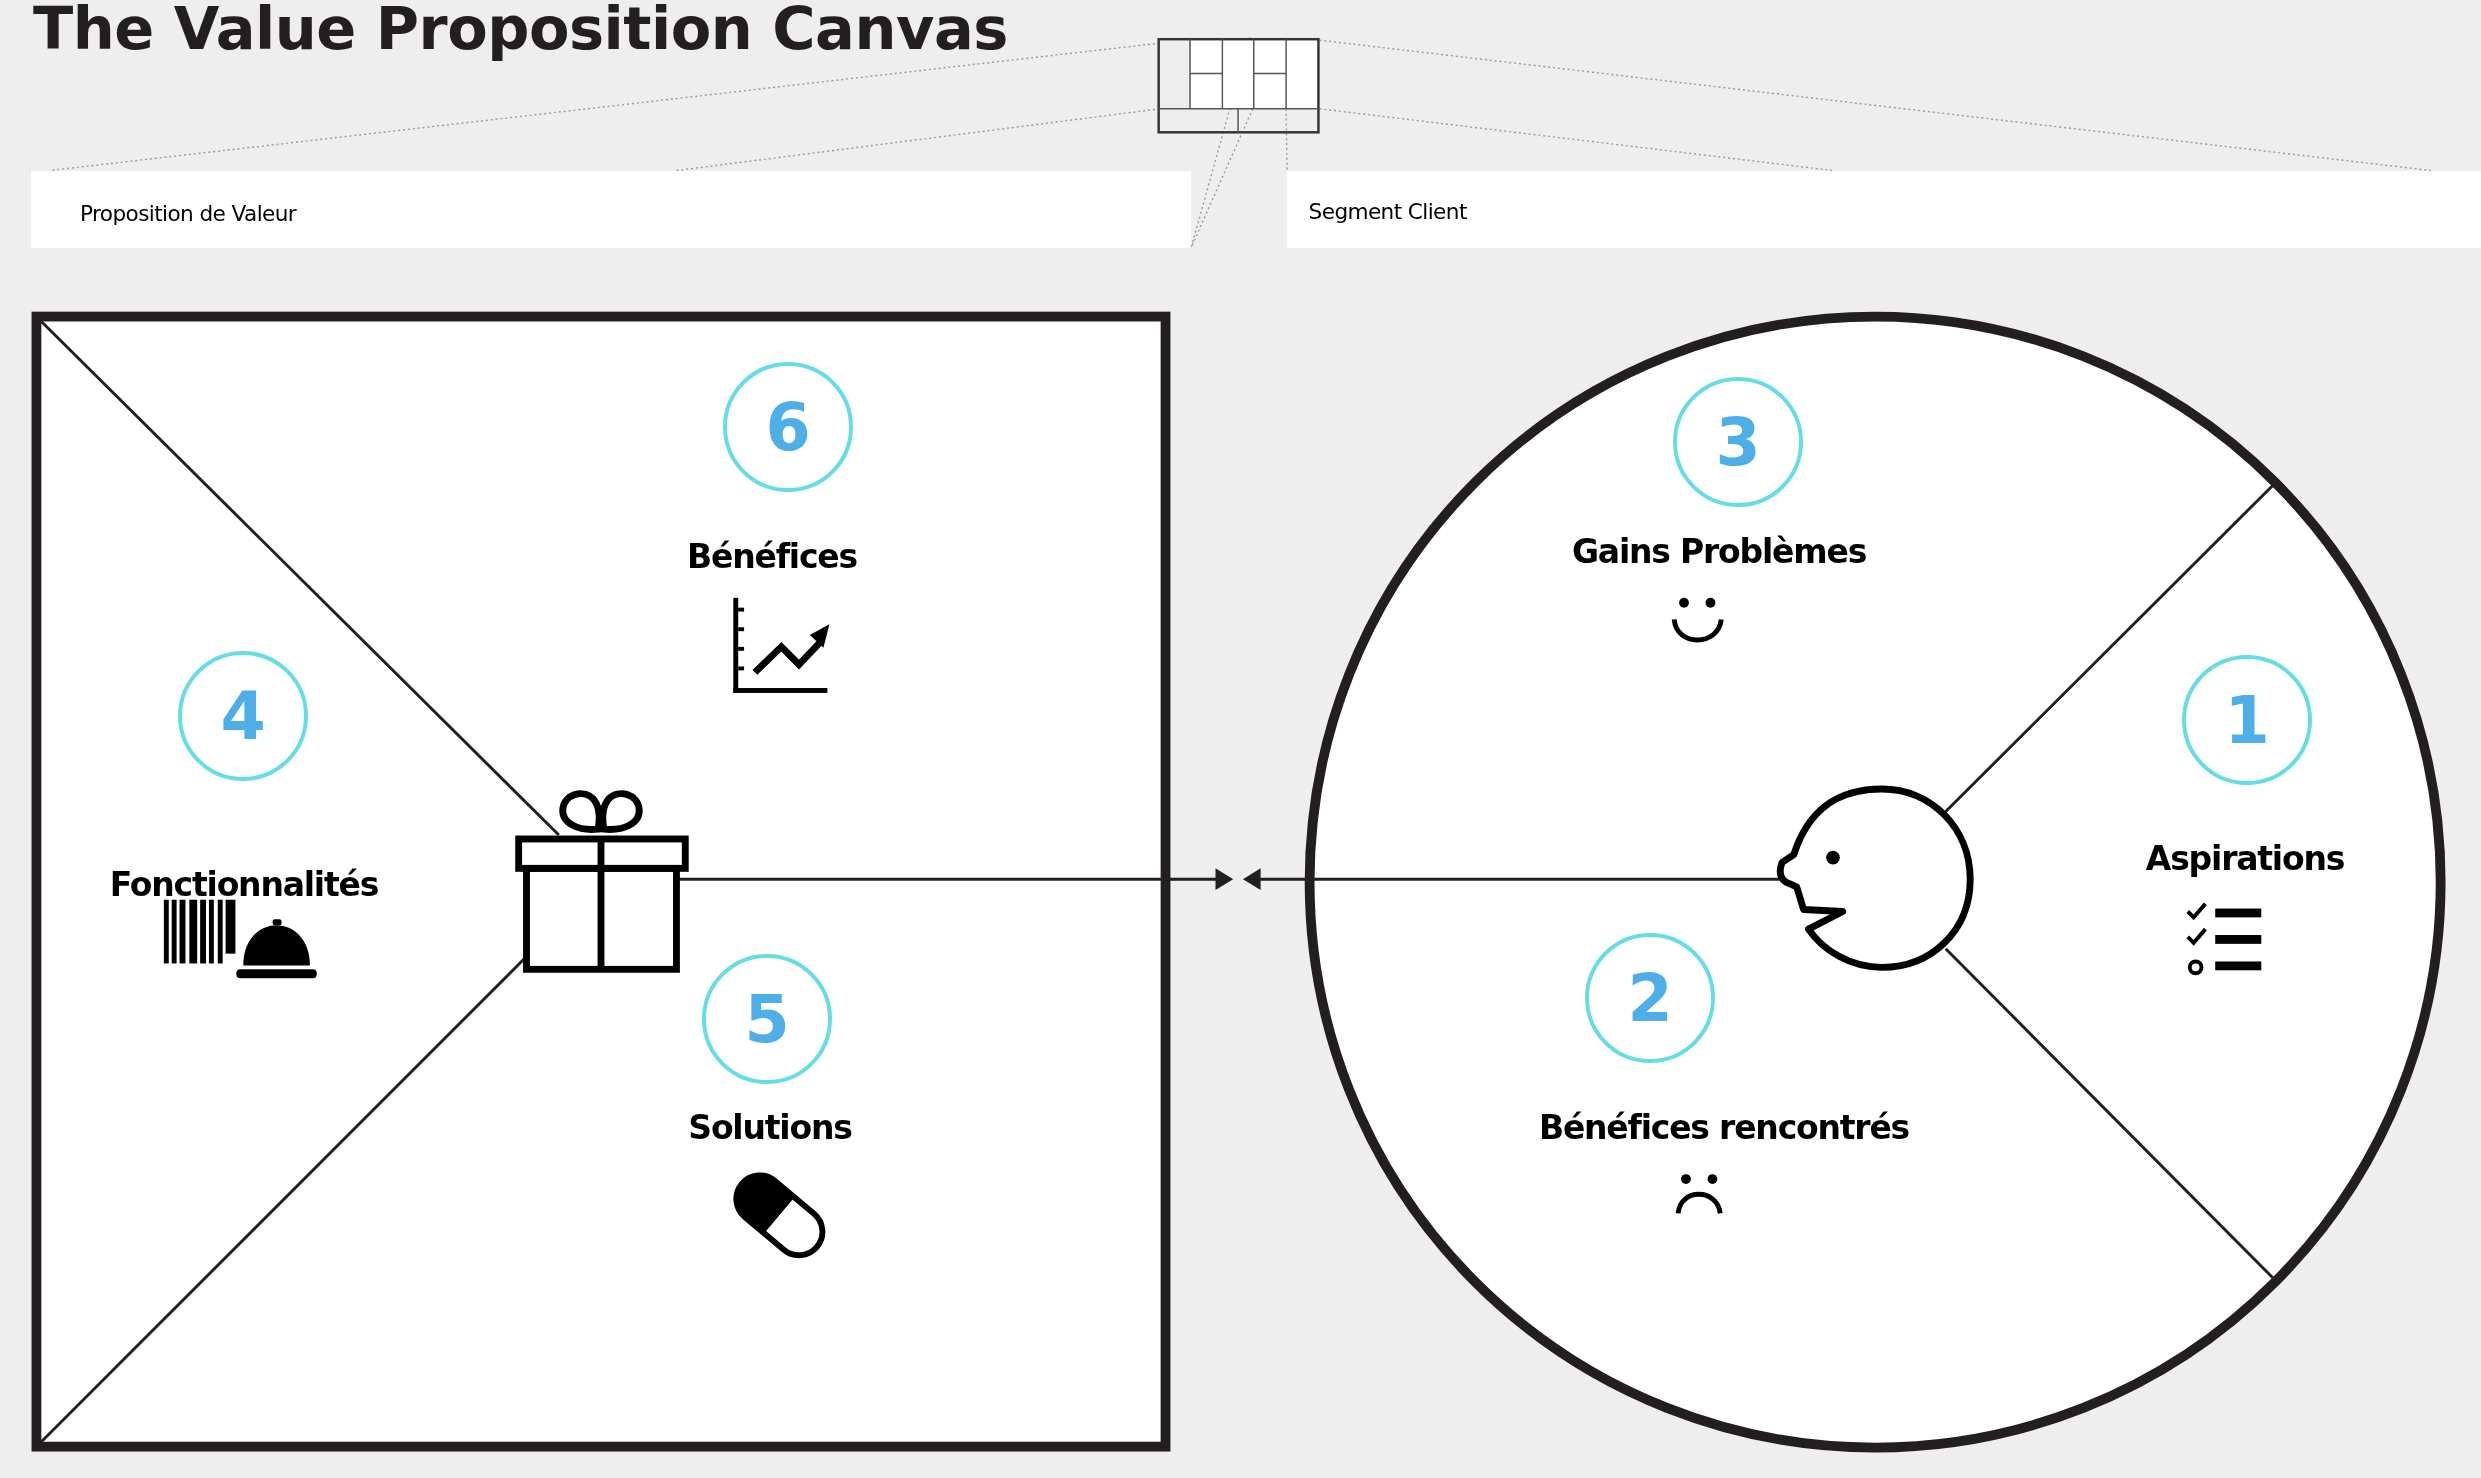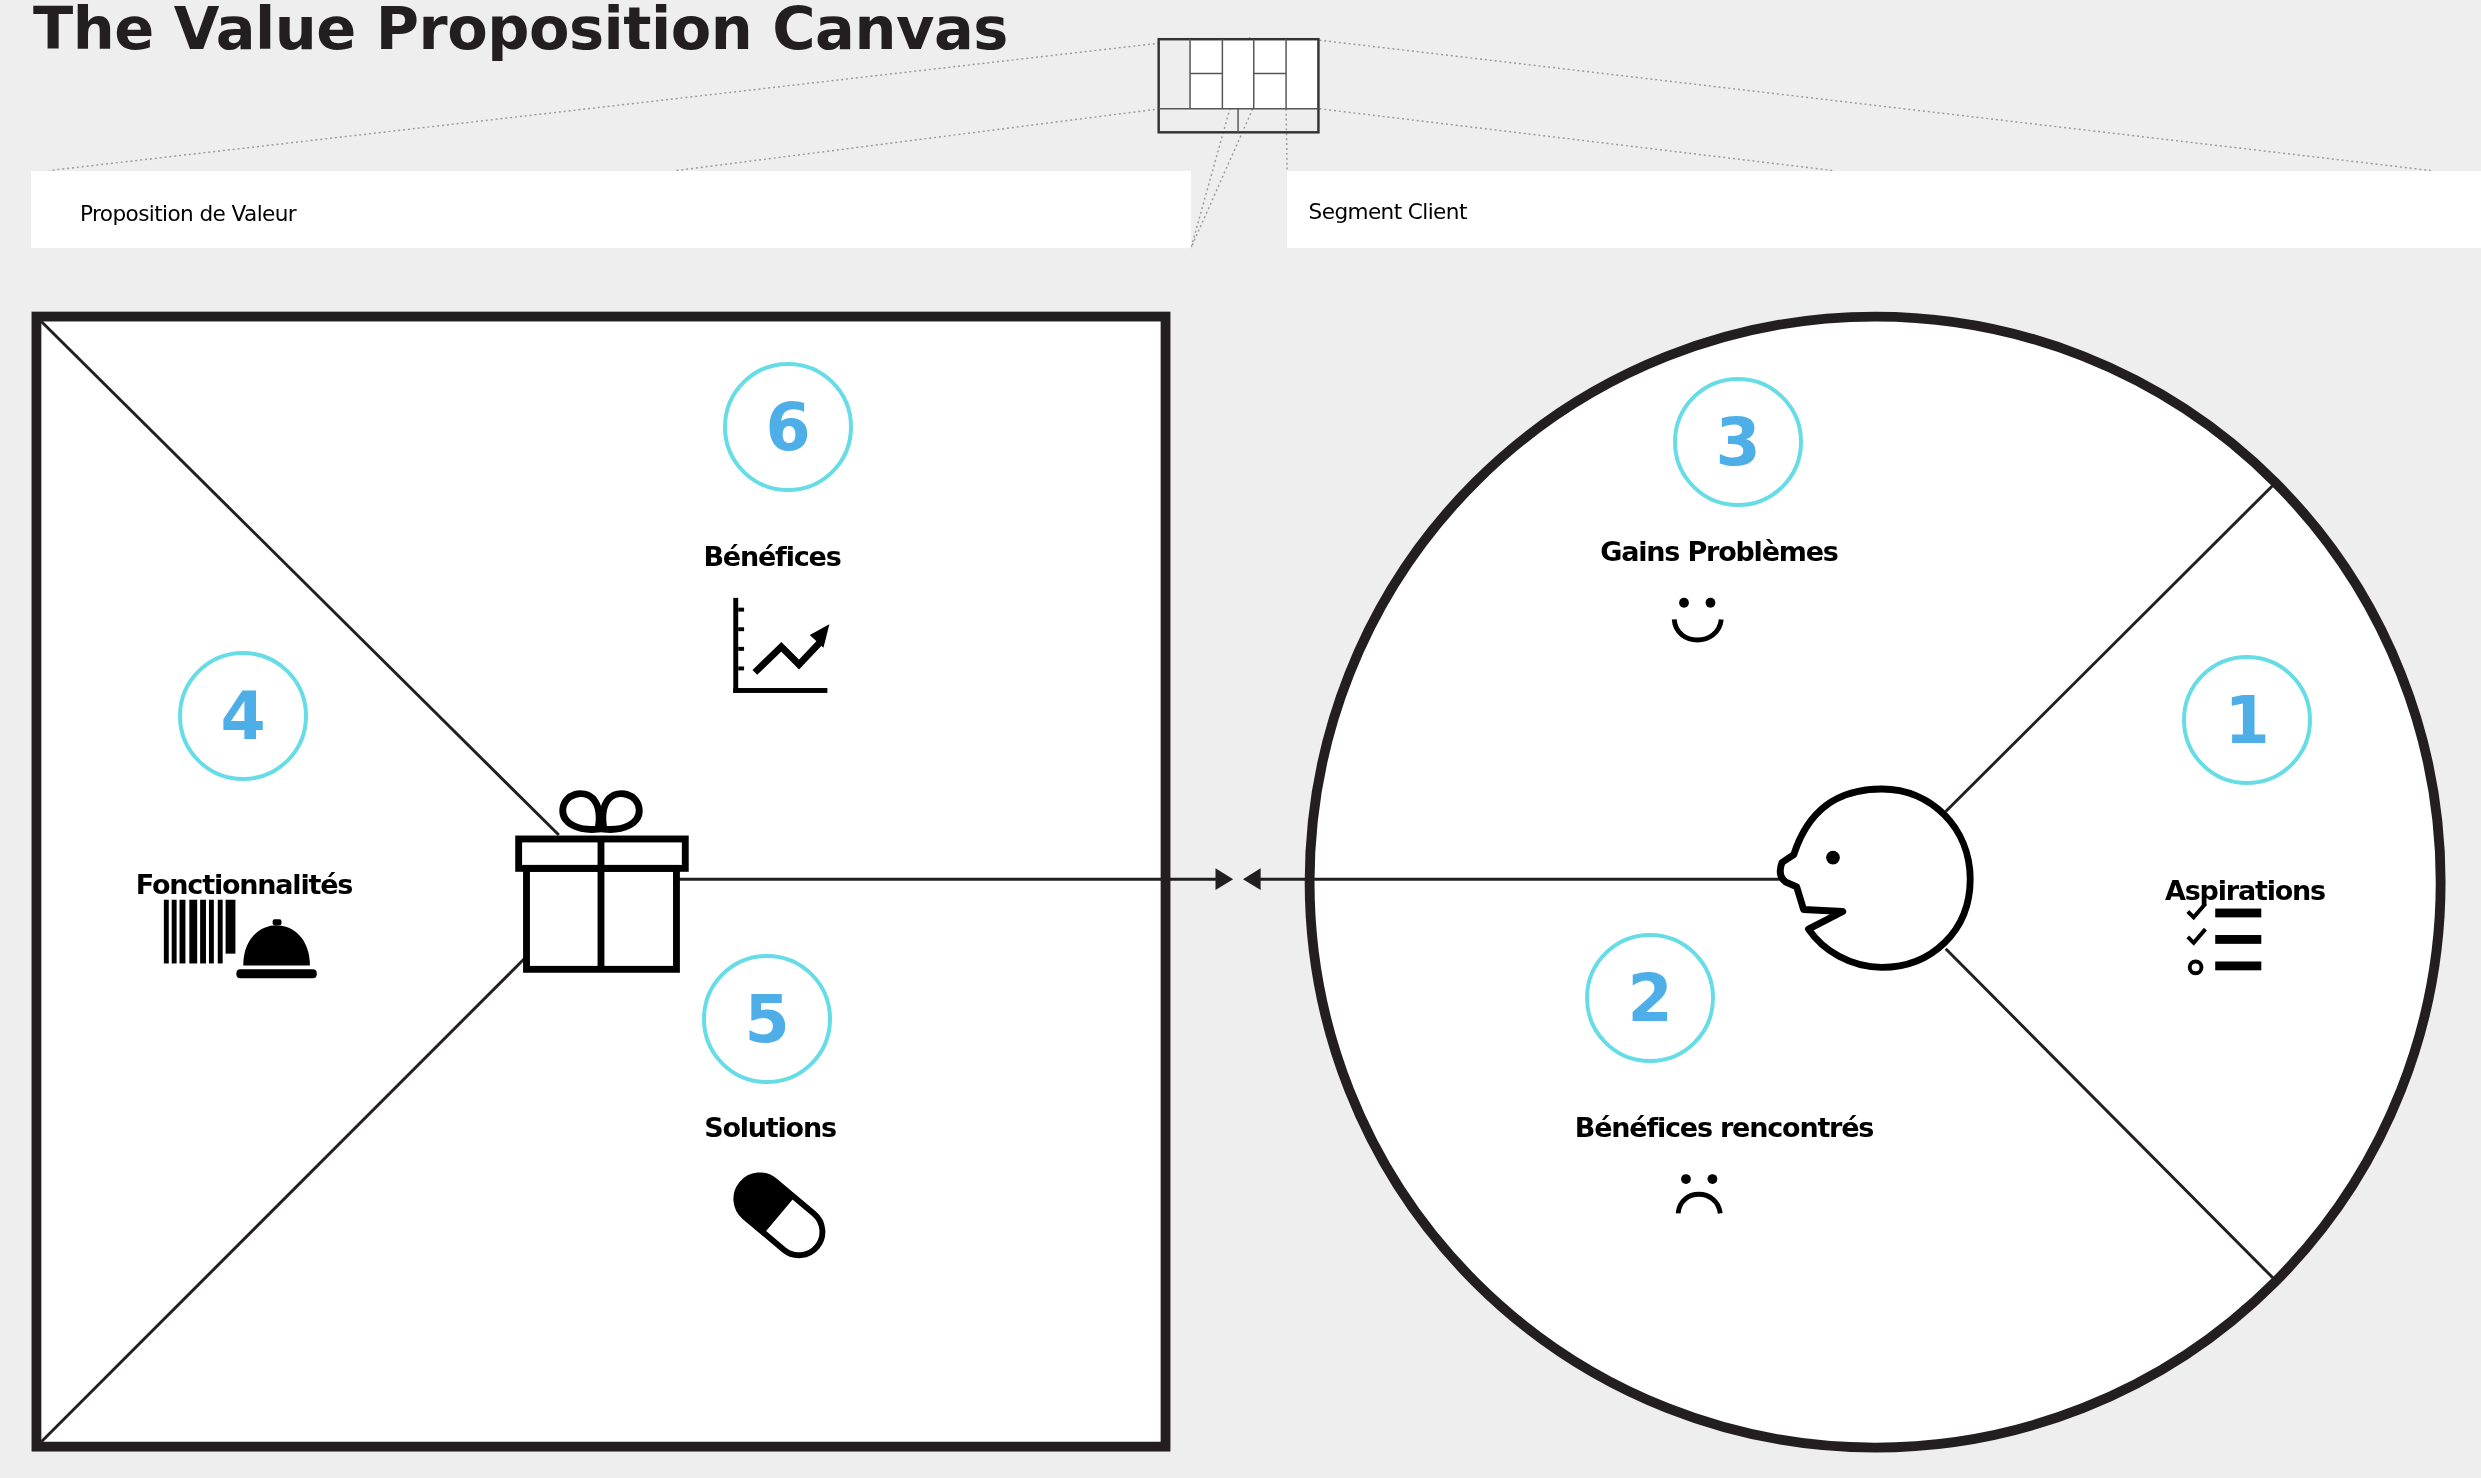--- a/index.html
+++ b/index.html
@@ -36,21 +36,21 @@
       display: flex; align-items: center; justify-content: center;
       box-sizing: content-box;
     }
     .num-badge span {
       font-family: "DejaVu Sans", "Liberation Sans", sans-serif;
       font-weight: 700; font-size: 65px; color: #4eaee8; line-height: 1;
     }
     .block-label {
       position: absolute; transform: translate(-50%, -50%);
       font-family: "DejaVu Sans", "Liberation Sans", sans-serif;
-      font-weight: 700; font-size: 27px; color: #000; white-space: nowrap;
+      font-weight: 700; font-size: 33px; color: #000; white-space: nowrap;
       letter-spacing: -1.2px;
     }
   </style>
 </head>
 <body>
 
 <div class="abs page-title">The Value Proposition Canvas</div>
 
 <svg class="diagram" width="2482" height="1478" viewBox="0 0 2532 1508">
 
@@ -183,19 +183,19 @@
 <div class="block-label" style="left:770px; top:1127px;">Solutions</div>
 
 <div class="num-badge" style="left:1738px; top:442px;">
   <span>3</span>
 </div>
 <div class="block-label" style="left:1719px; top:551px;">Gains Problèmes</div>
 
 <div class="num-badge" style="left:2247px; top:720px;">
   <span>1</span>
 </div>
-<div class="block-label" style="left:2245px; top:890px;">Aspirations</div>
+<div class="block-label" style="left:2245px; top:858px;">Aspirations</div>
 
 <div class="num-badge" style="left:1650px; top:998px;">
   <span>2</span>
 </div>
 <div class="block-label" style="left:1724px; top:1127px;">Bénéfices rencontrés</div>
 
 
 </body></html>

